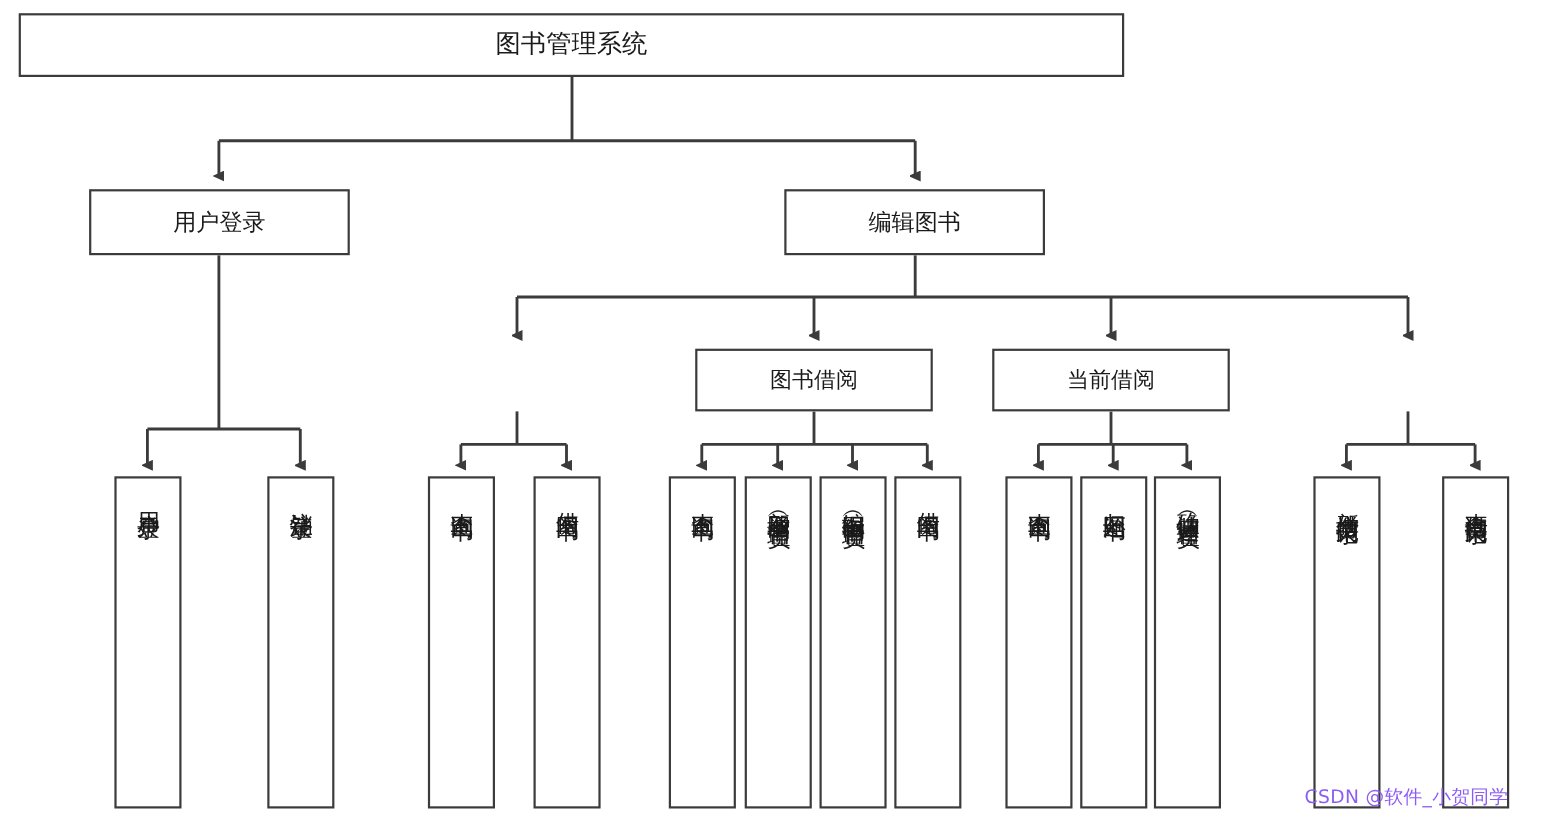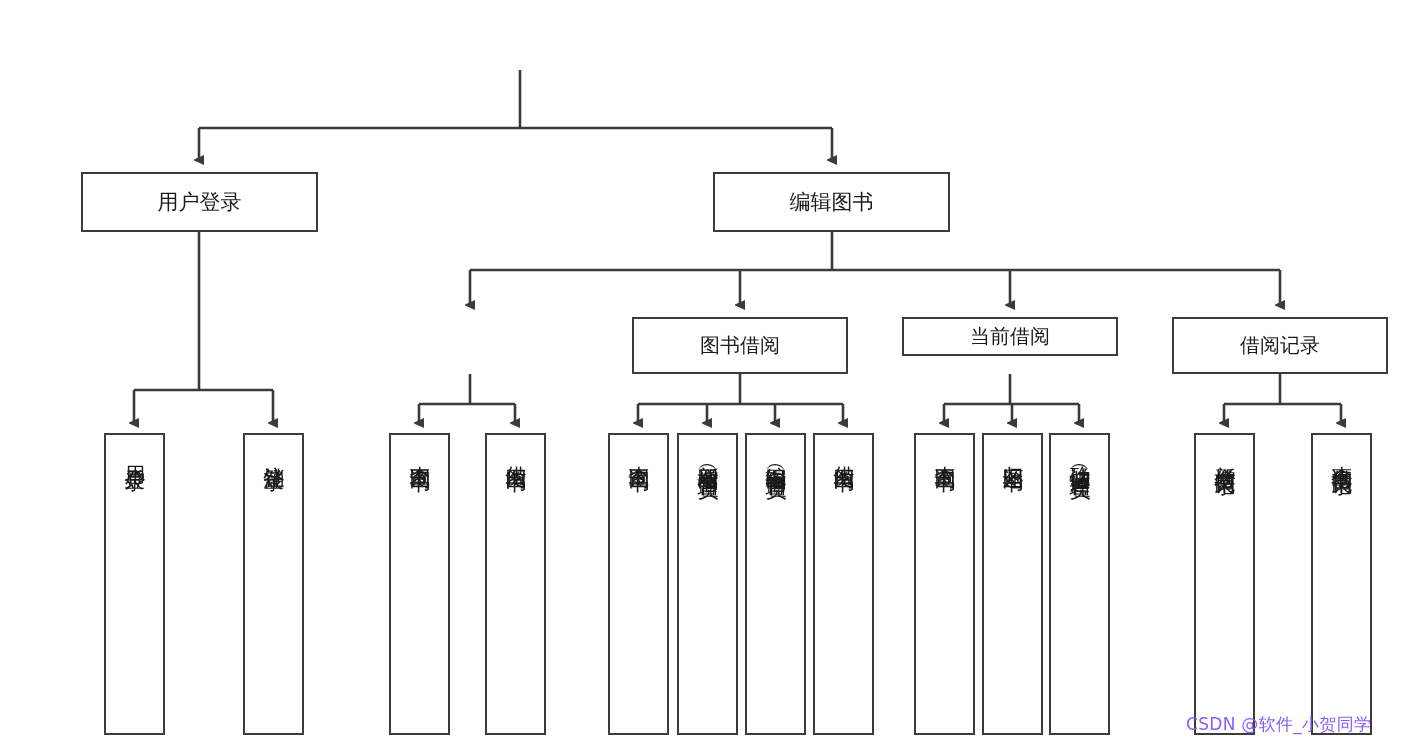--- a/index.html
+++ b/index.html
@@ -123,36 +123,36 @@
       <path d="M1012,404 L1012,423" marker-end="url(#arrow)"></path>
       <path d="M1079,404 L1079,423" marker-end="url(#arrow)"></path>
 
       <path d="M1280,374 L1280,404"></path>
       <path d="M1224,404 L1341,404"></path>
       <path d="M1224,404 L1224,423" marker-end="url(#arrow)"></path>
       <path d="M1341,404 L1341,423" marker-end="url(#arrow)"></path>
     </g>
   </svg>
 
+  <div class="node root" style="left:17px; top:12px; width:1005px; height:58px;">
+    <span class="node-label">图书管理系统</span>
+  </div>
 
   <div class="node lvl1" style="left:81px; top:172px; width:237px; height:60px;">
     <span class="node-label">用户登录</span>
   </div>
   <div class="node lvl1" style="left:713px; top:172px; width:237px; height:60px;">
     <span class="node-label">编辑图书</span>
   </div>
 
   <div class="node lvl2" style="left:632px; top:317px; width:216px; height:57px;">
     <span class="node-label">图书借阅</span>
   </div>
-  <div class="node lvl2" style="left:902px; top:317px; width:216px; height:39px;">
+  <div class="node lvl2" style="left:902px; top:317px; width:216px; height:57px;">
     <span class="node-label">当前借阅</span>
-  </div>
-  <div class="node lvl2" style="left:1172px; top:317px; width:216px; height:57px;">
-    <span class="node-label">借阅记录</span>
   </div>
 
   <div class="node leaf" style="left:104px; top:433px; width:61px; height:302px;">
     <span class="node-label">用户登录</span>
   </div>
   <div class="node leaf" style="left:243px; top:433px; width:61px; height:302px;">
     <span class="node-label">注销登录</span>
   </div>
 
   <div class="node leaf" style="left:389px; top:433px; width:61px; height:302px;">

